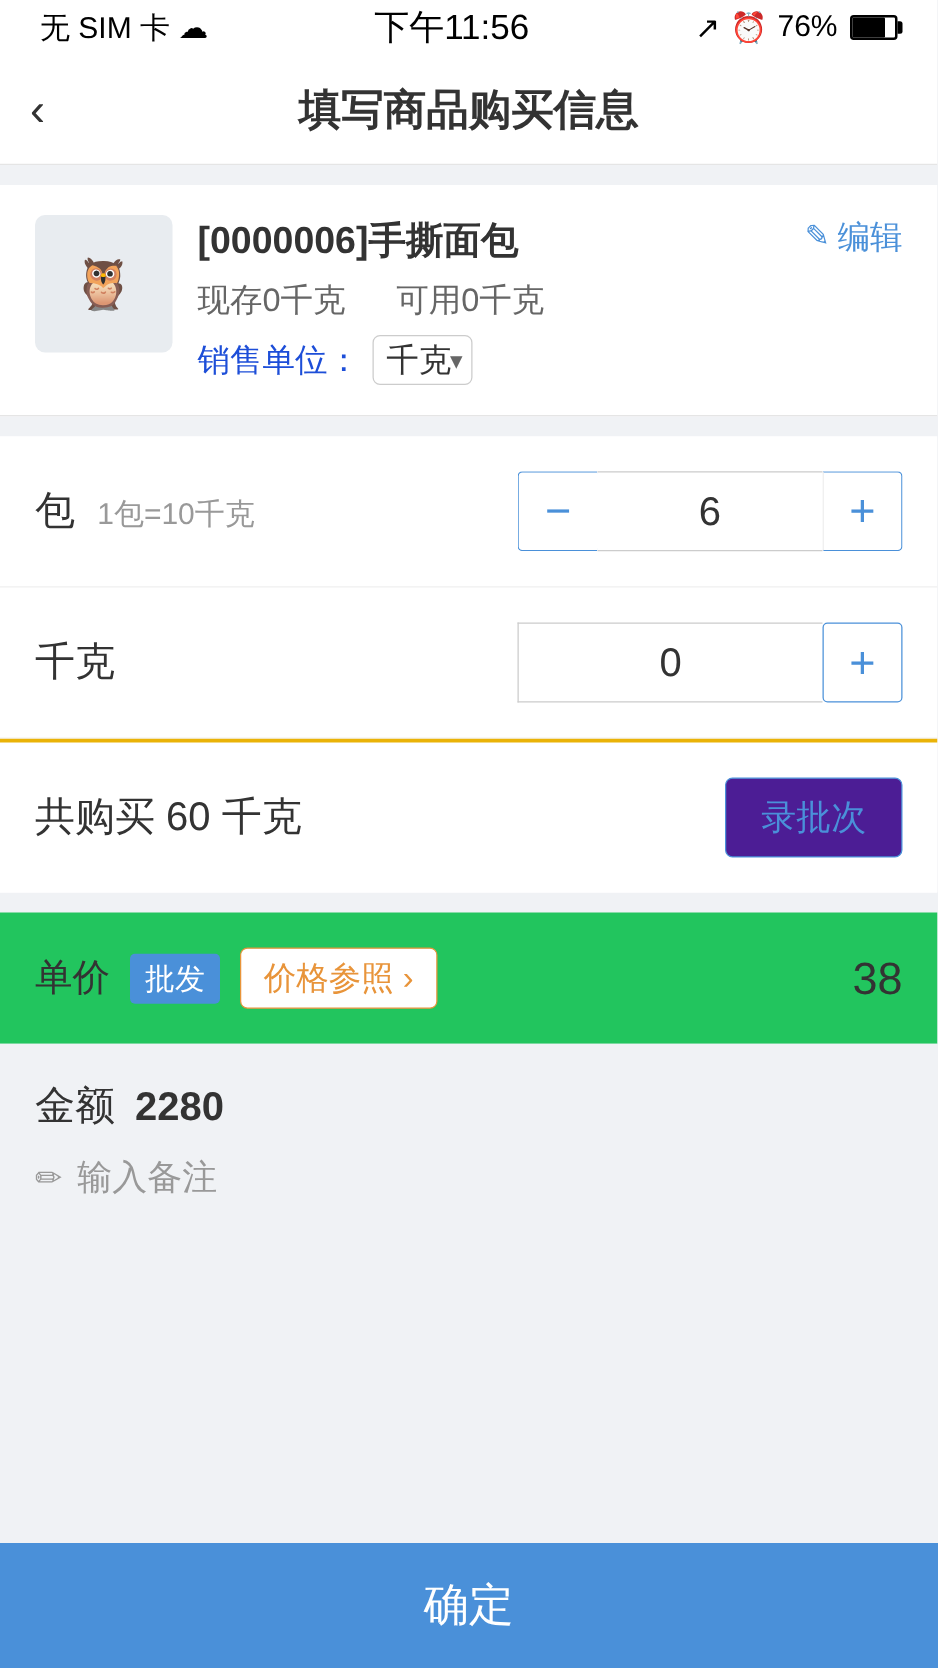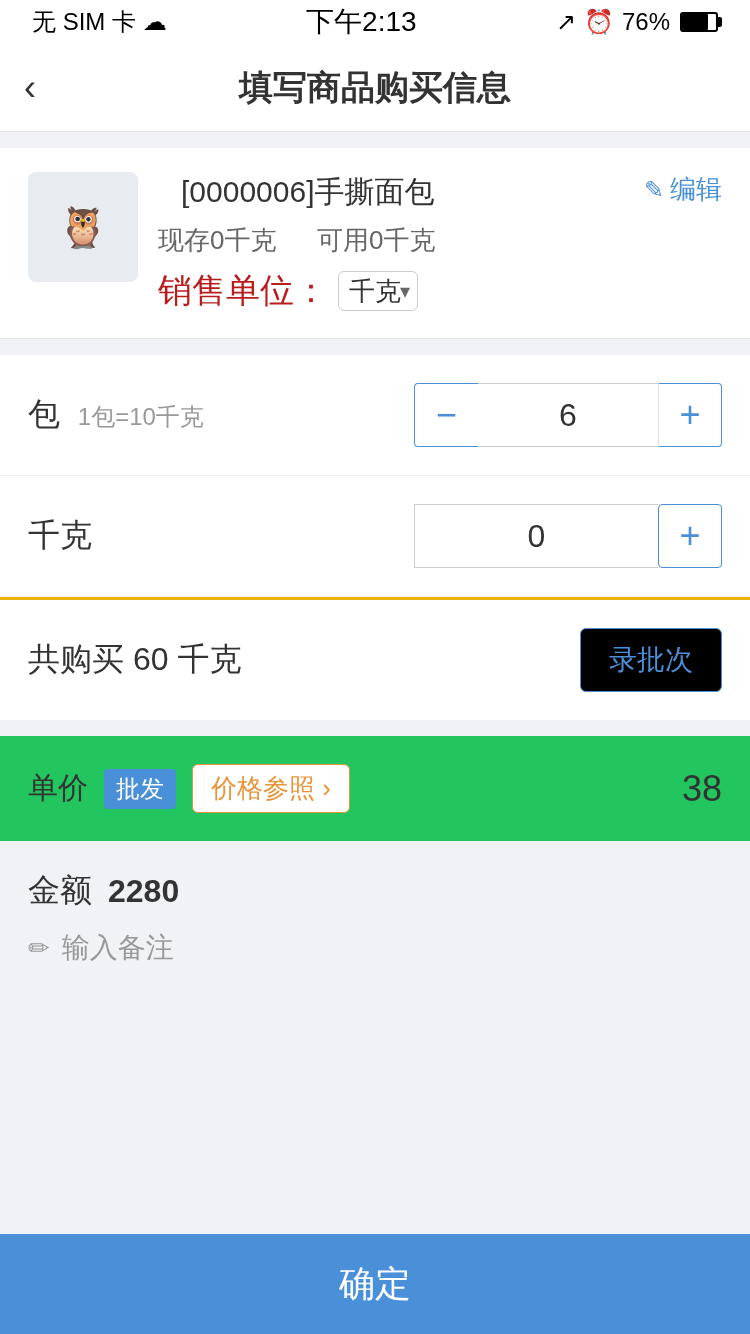--- a/index.html
+++ b/index.html
@@ -75,36 +75,35 @@
     }
     .owl-icon {
       font-size: 40px;
       color: #7a9ab5;
     }
     .product-info {
       flex: 1;
     }
     .product-name {
       font-size: 30px;
-      font-weight: 400;
+      font-weight: 700;
       color: #333;
       margin-bottom: 10px;
-      margin-left: 23px;
     }
     .product-stock {
       font-size: 26px;
       color: #666;
       margin-bottom: 10px;
     }
     .product-unit-row {
       display: flex;
       align-items: center;
       gap: 10px;
     }
-    .unit-label { font-size: 34px; color: #b91c1c; }
+    .unit-label { font-size: 26px; color: #1d4ed8; }
     .unit-select {
       border: 1px solid #ccc;
       border-radius: 6px;
       padding: 4px 16px 4px 10px;
       font-size: 26px;
       color: #333;
       background: #fff;
       appearance: none;
       position: relative;
     }
@@ -217,21 +216,21 @@
       justify-content: space-between;
       border-top: 3px solid #eab308;
     }
     .summary-text {
       font-size: 32px;
       color: #333;
     }
     .batch-btn {
       border: 1.5px solid #4a90d9;
       color: #4a90d9;
-      background: #000000;
+      background: #4c1d95;
       border-radius: 6px;
       padding: 12px 28px;
       font-size: 28px;
       cursor: pointer;
     }
 
     
     .price-section {
       background: #22c55e;
       margin-top: 16px;
@@ -333,21 +332,21 @@
   </style>
 </head>
 <body>
 
 <div class="page-content">
 
   <div class="status-bar">
     <div class="status-left">
       <span>无 SIM 卡 ☁</span>
     </div>
-    <div class="status-center">下午2:13</div>
+    <div class="status-center">下午11:56</div>
     <div class="status-right">
       <span>↗</span>
       <span>⏰</span>
       <span>76%</span>
       <span style="display:inline-block;width:38px;height:20px;border:2px solid #000;border-radius:3px;position:relative;margin-left:2px;">
         <span style="display:block;width:76%;height:100%;background:#000;border-radius:1px;"></span>
         <span style="position:absolute;right:-6px;top:50%;transform:translateY(-50%);width:4px;height:10px;background:#000;border-radius:0 2px 2px 0;"></span>
       </span>
     </div>
   </div>

